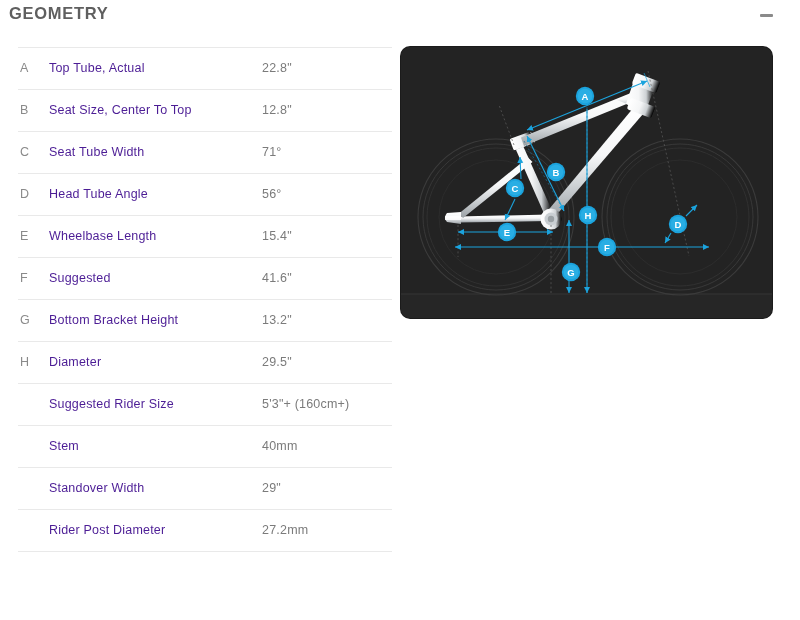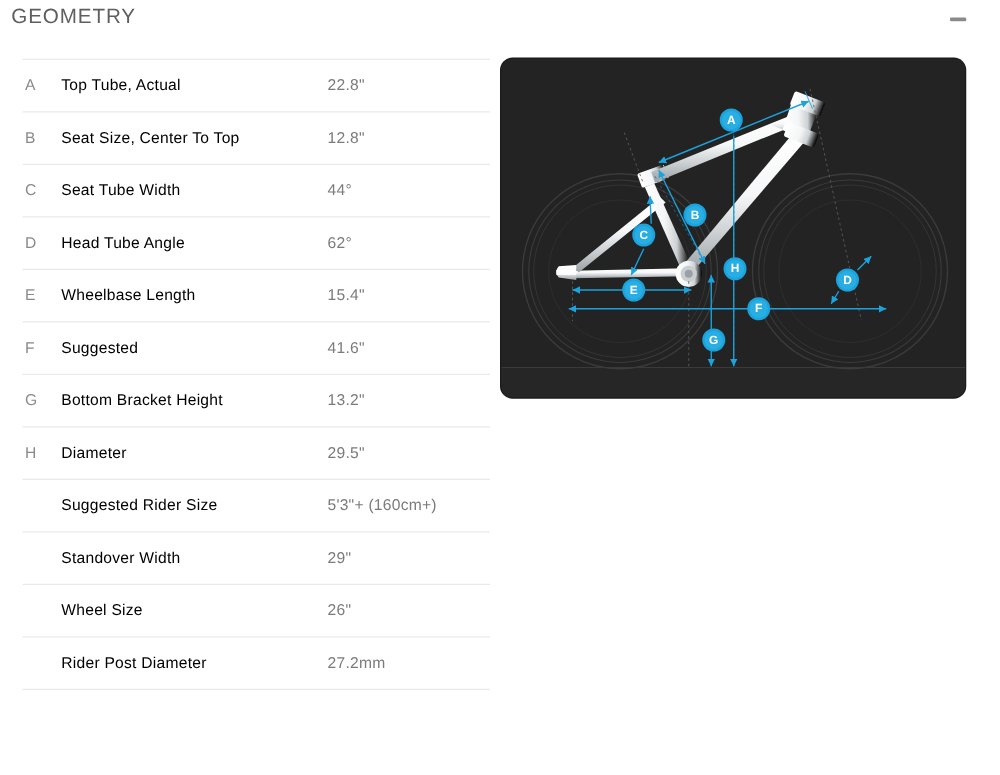--- a/index.html
+++ b/index.html
@@ -29,21 +29,21 @@
     width: 800px;
     height: 34px;
   }
   #page-title {
     position: absolute;
     left: 9px;
     top: 4px;
     font-size: 16.5px;
     letter-spacing: 0.7px;
     color: #5f5f5f;
-    font-weight: 400;
+    font-weight: 700;
     font-family: "Liberation Sans", sans-serif;
   }
   #collapse-button {
     position: absolute;
     right: 22px;
     top: 7px;
     width: 22px;
     height: 18px;
     cursor: pointer;
   }
@@ -80,21 +80,21 @@
     font-size: 12.5px;
     color: #8a8a8a;
     font-weight: 400;
     letter-spacing: 0.2px;
   }
   .spec-label {
     position: absolute;
     left: 31px;
     top: 13px;
     font-size: 12.5px;
-    color: #000000;
+    color: #4c1d95;
     letter-spacing: 0.2px;
     white-space: nowrap;
   }
   .spec-value {
     position: absolute;
     left: 244px;
     top: 13px;
     font-size: 12.5px;
     color: #7b7b7b;
     letter-spacing: 0.2px;
@@ -147,26 +147,26 @@
         <div class="spec-value">22.8"</div>
       </div>
       <div class="spec-row">
         <div class="spec-key">B</div>
         <div class="spec-label">Seat Size, Center To Top</div>
         <div class="spec-value">12.8"</div>
       </div>
       <div class="spec-row">
         <div class="spec-key">C</div>
         <div class="spec-label">Seat Tube Width</div>
-        <div class="spec-value">44°</div>
+        <div class="spec-value">71°</div>
       </div>
       <div class="spec-row">
         <div class="spec-key">D</div>
         <div class="spec-label">Head Tube Angle</div>
-        <div class="spec-value">62°</div>
+        <div class="spec-value">56°</div>
       </div>
       <div class="spec-row">
         <div class="spec-key">E</div>
         <div class="spec-label">Wheelbase Length</div>
         <div class="spec-value">15.4"</div>
       </div>
       <div class="spec-row">
         <div class="spec-key">F</div>
         <div class="spec-label">Suggested</div>
         <div class="spec-value">41.6"</div>
@@ -181,27 +181,27 @@
         <div class="spec-label">Diameter</div>
         <div class="spec-value">29.5"</div>
       </div>
       <div class="spec-row">
         <div class="spec-key"></div>
         <div class="spec-label">Suggested Rider Size</div>
         <div class="spec-value">5'3"+ (160cm+)</div>
       </div>
       <div class="spec-row">
         <div class="spec-key"></div>
+        <div class="spec-label">Stem</div>
+        <div class="spec-value">40mm</div>
+      </div>
+      <div class="spec-row">
+        <div class="spec-key"></div>
         <div class="spec-label">Standover Width</div>
         <div class="spec-value">29"</div>
-      </div>
-      <div class="spec-row">
-        <div class="spec-key"></div>
-        <div class="spec-label">Wheel Size</div>
-        <div class="spec-value">26"</div>
       </div>
       <div class="spec-row">
         <div class="spec-key"></div>
         <div class="spec-label">Rider Post Diameter</div>
         <div class="spec-value">27.2mm</div>
       </div>
     </div>
 
   <div id="diagram-panel">
     <svg id="diagram-svg" viewBox="0 0 371 271" xmlns="http://www.w3.org/2000/svg">

